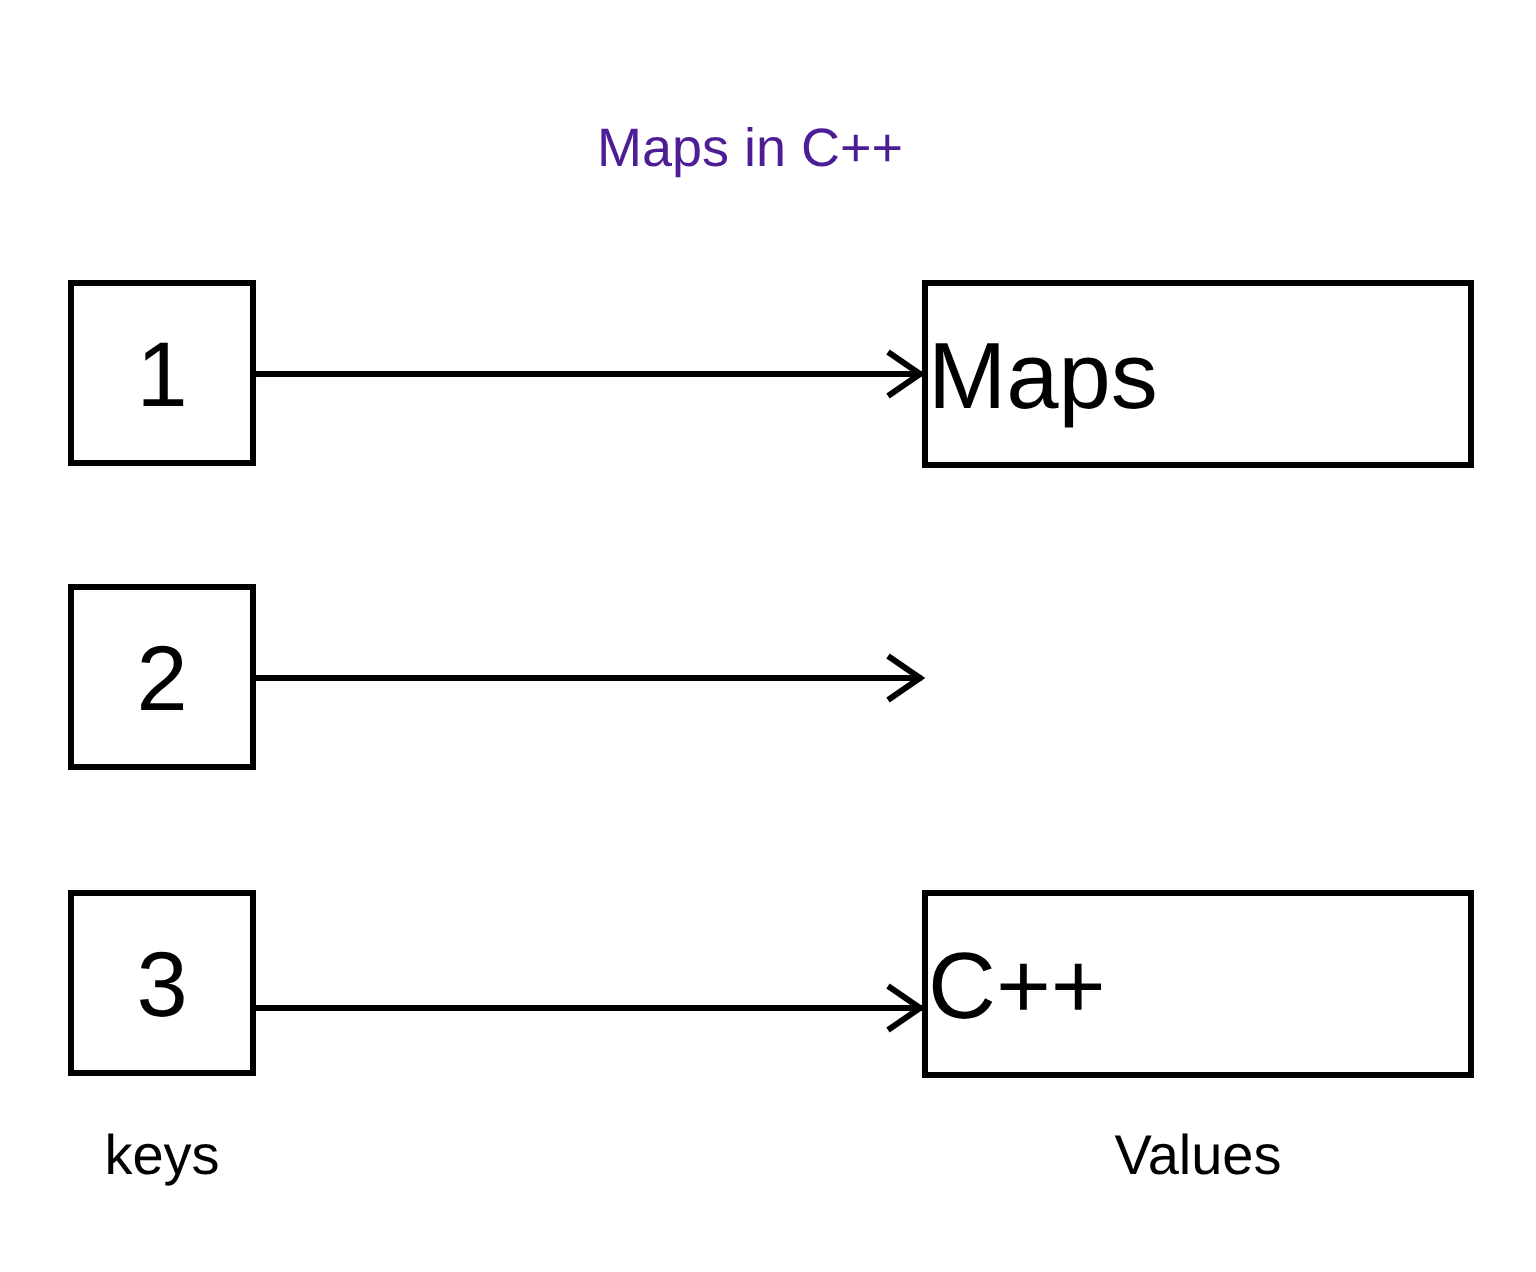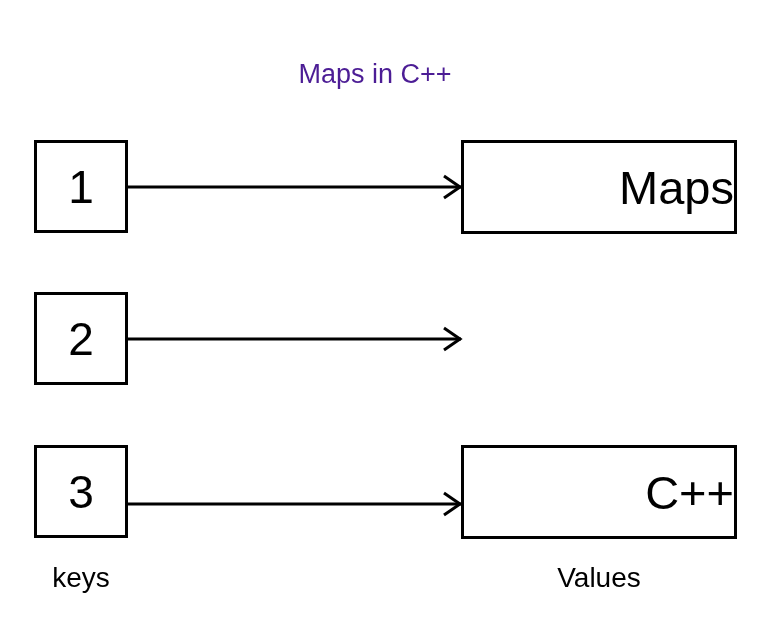--- a/index.html
+++ b/index.html
@@ -59,21 +59,21 @@
     position: absolute;
     left: 461px;
     top: 0;
     width: 276px;
     height: 94px;
     box-sizing: border-box;
     border: 3px solid #000000;
     background: #ffffff;
     display: flex;
     align-items: center;
-    justify-content: flex-end;
+    justify-content: flex-start;
   }
   .value-box .box-text {
     font-size: 47px;
     line-height: 47px;
     color: #000000;
   }
   .connector {
     position: absolute;
     left: 128px;
     top: 35px;

